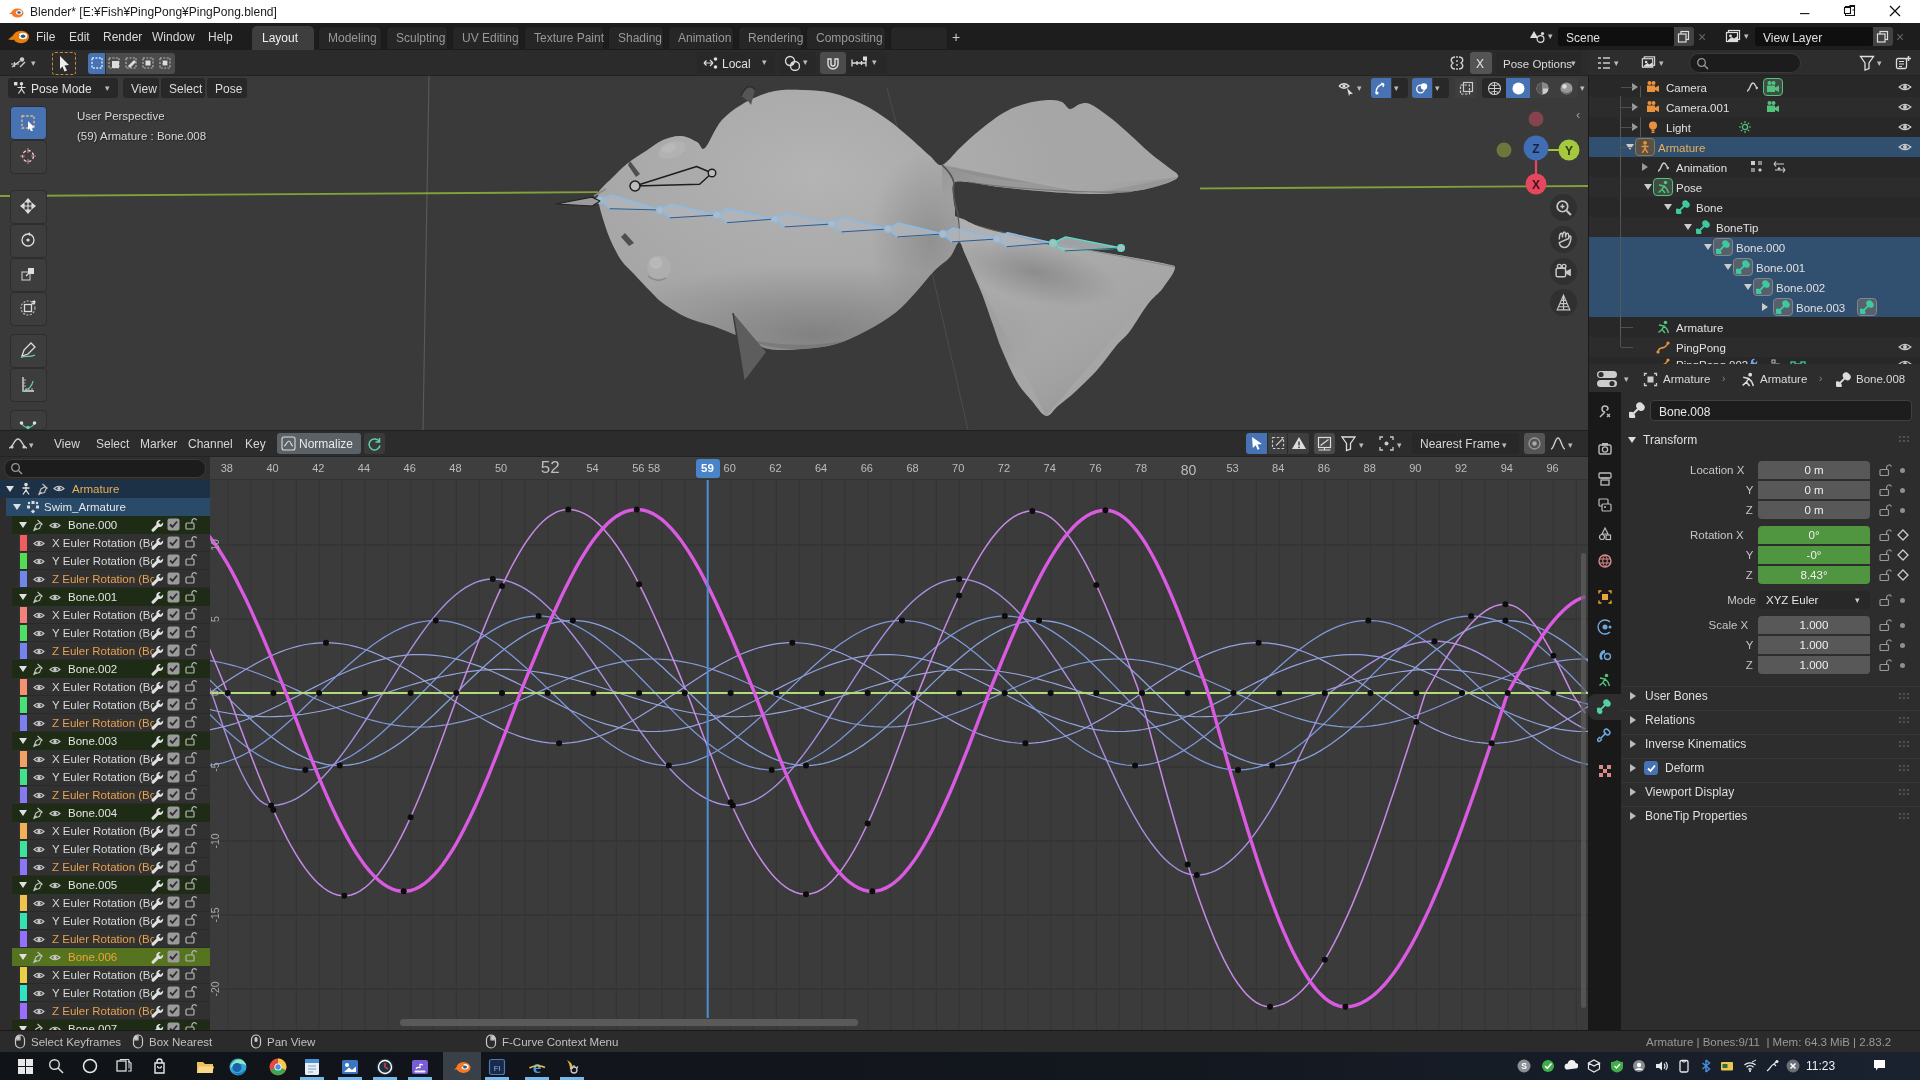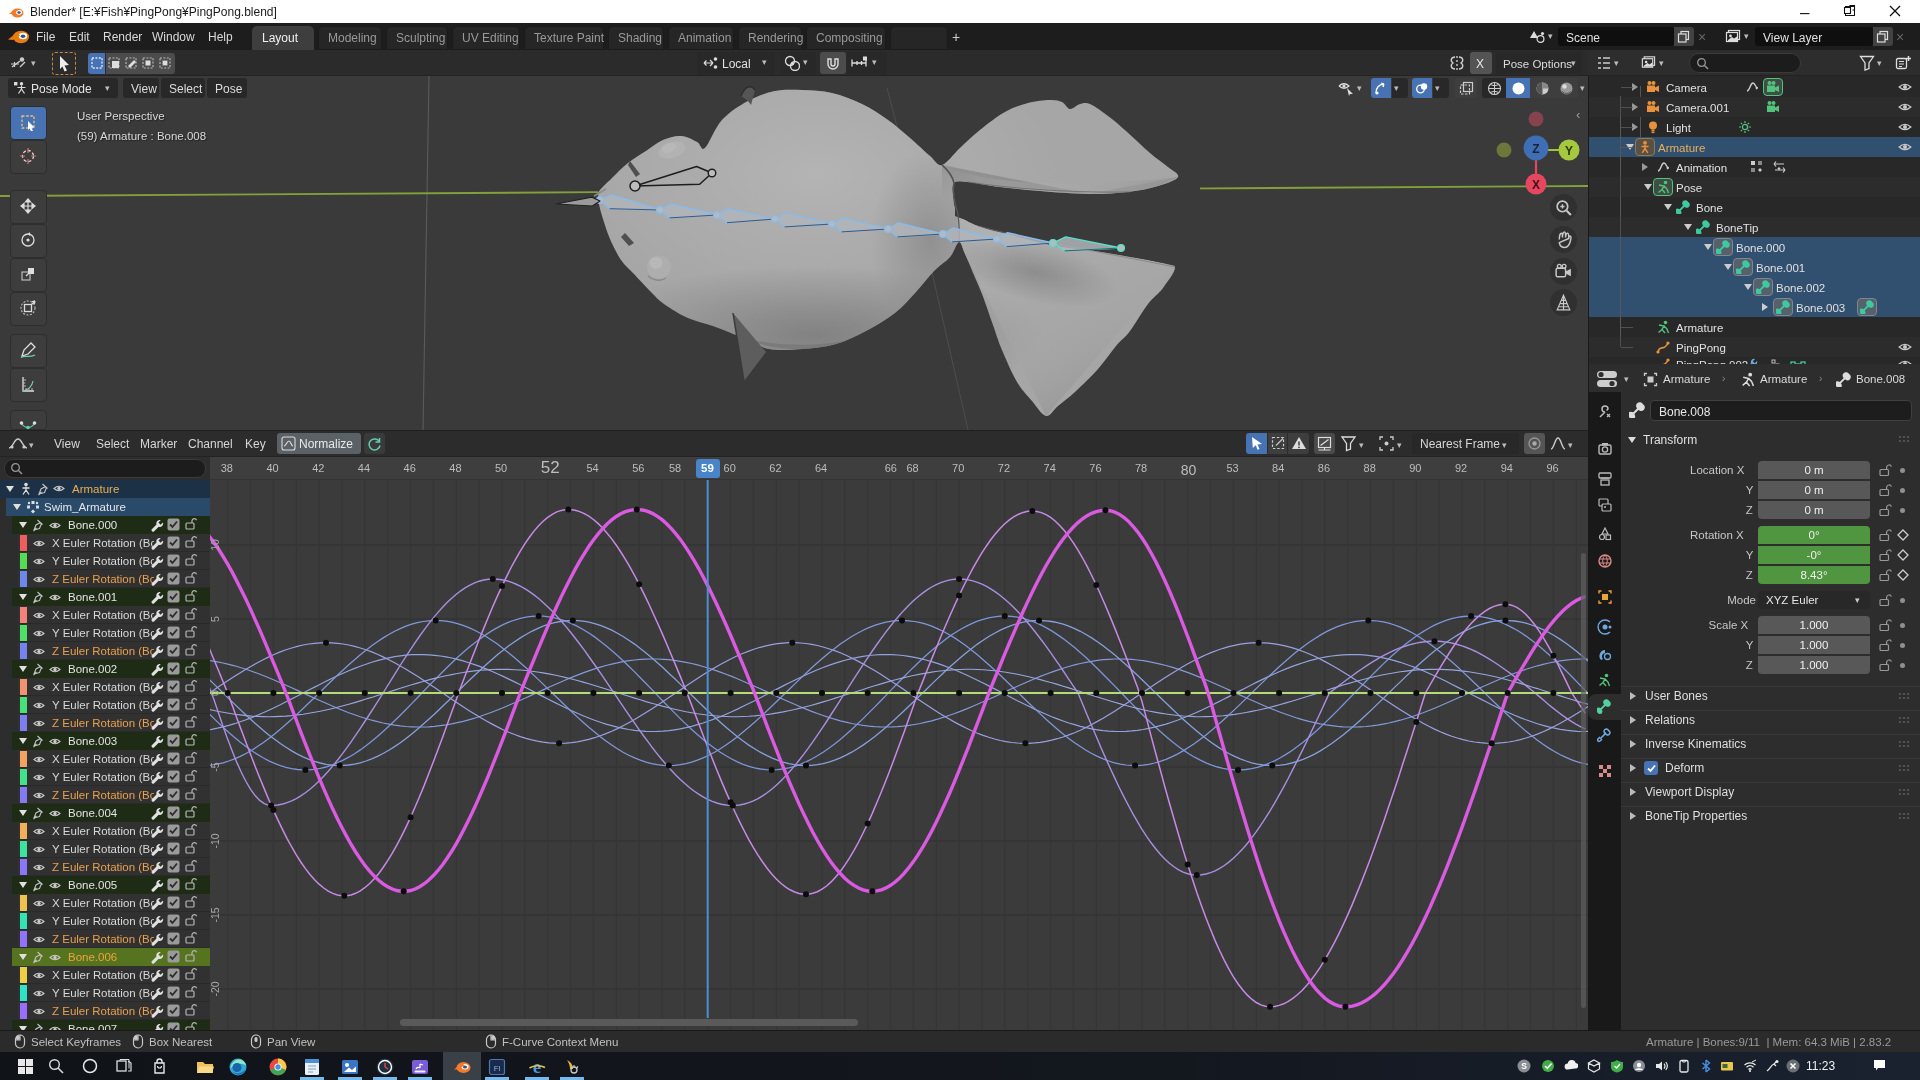--- a/index.html
+++ b/index.html
@@ -1049,25 +1049,25 @@
     <div style="position:absolute;left:220.7px;top:463px;font-size:11px;color:#bdbdbd;white-space:nowrap;line-height:1;">38</div>
     <div style="position:absolute;left:266.414px;top:463px;font-size:11px;color:#bdbdbd;white-space:nowrap;line-height:1;">40</div>
     <div style="position:absolute;left:312.128px;top:463px;font-size:11px;color:#bdbdbd;white-space:nowrap;line-height:1;">42</div>
     <div style="position:absolute;left:357.842px;top:463px;font-size:11px;color:#bdbdbd;white-space:nowrap;line-height:1;">44</div>
     <div style="position:absolute;left:403.556px;top:463px;font-size:11px;color:#bdbdbd;white-space:nowrap;line-height:1;">46</div>
     <div style="position:absolute;left:449.27px;top:463px;font-size:11px;color:#bdbdbd;white-space:nowrap;line-height:1;">48</div>
     <div style="position:absolute;left:494.984px;top:463px;font-size:11px;color:#bdbdbd;white-space:nowrap;line-height:1;">50</div>
     <div style="position:absolute;left:540.698px;top:459px;font-size:17px;color:#bdbdbd;white-space:nowrap;line-height:1;">52</div>
     <div style="position:absolute;left:586.412px;top:463px;font-size:11px;color:#bdbdbd;white-space:nowrap;line-height:1;">54</div>
     <div style="position:absolute;left:632.126px;top:463px;font-size:11px;color:#bdbdbd;white-space:nowrap;line-height:1;">56</div>
-    <div style="position:absolute;left:669px;top:463px;font-size:11px;color:#bdbdbd;white-space:nowrap;line-height:1;">58</div>
+    <div style="position:absolute;left:648px;top:463px;font-size:11px;color:#bdbdbd;white-space:nowrap;line-height:1;">58</div>
     <div style="position:absolute;left:723.554px;top:463px;font-size:11px;color:#bdbdbd;white-space:nowrap;line-height:1;">60</div>
     <div style="position:absolute;left:769.268px;top:463px;font-size:11px;color:#bdbdbd;white-space:nowrap;line-height:1;">62</div>
     <div style="position:absolute;left:814.982px;top:463px;font-size:11px;color:#bdbdbd;white-space:nowrap;line-height:1;">64</div>
-    <div style="position:absolute;left:860.6959999999999px;top:463px;font-size:11px;color:#bdbdbd;white-space:nowrap;line-height:1;margin-left:24px;">66</div>
+    <div style="position:absolute;left:860.6959999999999px;top:463px;font-size:11px;color:#bdbdbd;white-space:nowrap;line-height:1;">66</div>
     <div style="position:absolute;left:906.4100000000001px;top:463px;font-size:11px;color:#bdbdbd;white-space:nowrap;line-height:1;">68</div>
     <div style="position:absolute;left:952.124px;top:463px;font-size:11px;color:#bdbdbd;white-space:nowrap;line-height:1;">70</div>
     <div style="position:absolute;left:997.838px;top:463px;font-size:11px;color:#bdbdbd;white-space:nowrap;line-height:1;">72</div>
     <div style="position:absolute;left:1043.552px;top:463px;font-size:11px;color:#bdbdbd;white-space:nowrap;line-height:1;">74</div>
     <div style="position:absolute;left:1089.266px;top:463px;font-size:11px;color:#bdbdbd;white-space:nowrap;line-height:1;">76</div>
     <div style="position:absolute;left:1134.98px;top:463px;font-size:11px;color:#bdbdbd;white-space:nowrap;line-height:1;">78</div>
     <div style="position:absolute;left:1180.694px;top:463px;font-size:14px;color:#bdbdbd;white-space:nowrap;line-height:1;">80</div>
     <div style="position:absolute;left:1226.408px;top:463px;font-size:11px;color:#bdbdbd;white-space:nowrap;line-height:1;">53</div>
     <div style="position:absolute;left:1272.122px;top:463px;font-size:11px;color:#bdbdbd;white-space:nowrap;line-height:1;">84</div>
     <div style="position:absolute;left:1317.836px;top:463px;font-size:11px;color:#bdbdbd;white-space:nowrap;line-height:1;">86</div>

